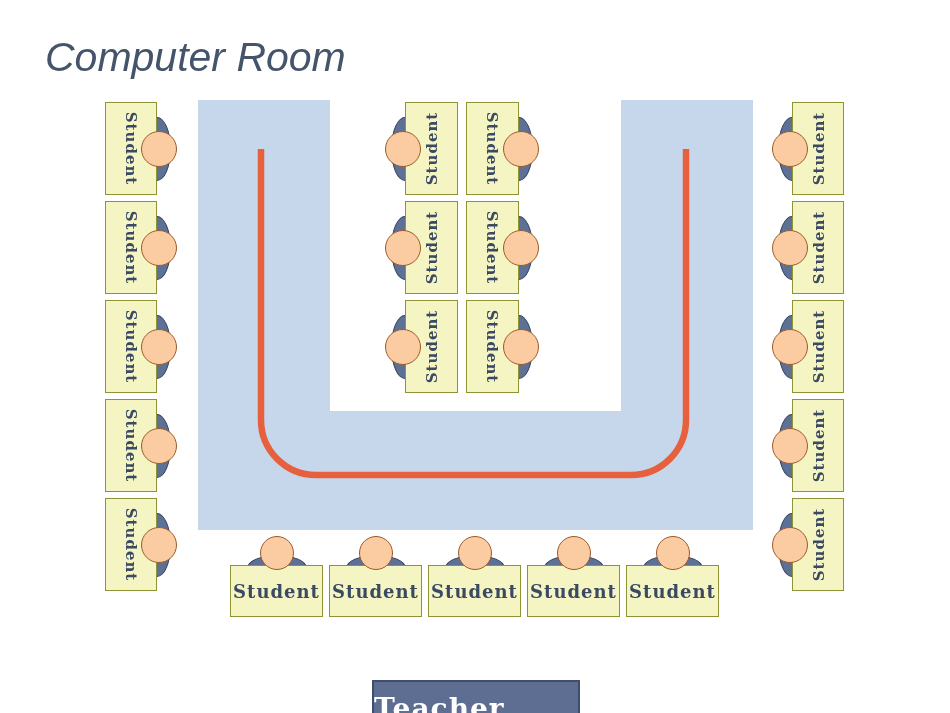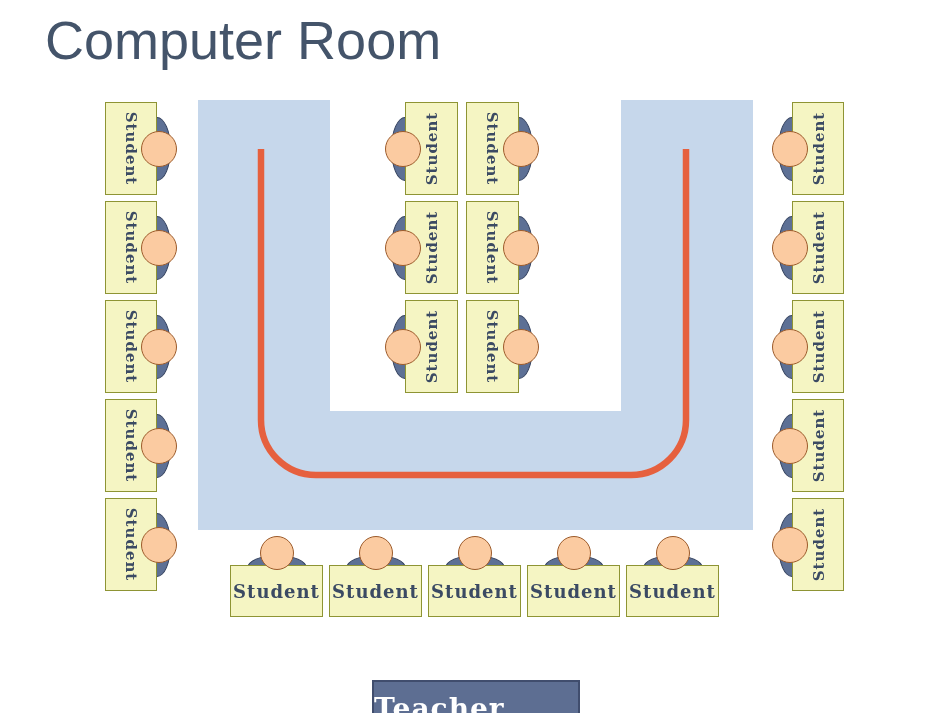--- a/index.html
+++ b/index.html
@@ -1,25 +1,26 @@
 <!DOCTYPE html>
 <html style="--title-text: #44546a; --desk-fill: #f5f5c3; --desk-border: #8e9434; --desk-text: #3b4a63; --head-fill: #fbcba1; --head-border: #9c5b2b; --body-fill: #5d7095; --body-border: #33415e; --teacher-fill: #5d6e92; --teacher-border: #404d6d; --teacher-text: #ffffff;"><head>
 <meta charset="utf-8">
 <style>
   html,body{margin:0;padding:0;background:#ffffff;}
   #stage{
     position:relative;width:950px;height:713px;background:#ffffff;
     overflow:hidden;font-family:"Liberation Sans",sans-serif;
   }
   #title{
-    position:absolute;left:45px;top:12px;
-    font-size:54px;line-height:1.05;font-weight:400;
+    position:absolute;left:45px;top:36px;
+    font-size:41px;line-height:1.05;font-weight:400;
     color:var(--title-text,#44546a);
     font-family:"Liberation Sans",sans-serif;
     white-space:nowrap;
+    font-style:italic;
   }
   #floor-svg{position:absolute;left:0;top:0;z-index:0;}
   .seat{position:absolute;z-index:2;}
   .desk{
     position:absolute;left:0;top:0;right:0;bottom:0;
     background:var(--desk-fill,#f5f5c3);
     border:1.5px solid var(--desk-border,#8e9434);
     box-sizing:border-box;z-index:2;
   }
   .desk-label{

